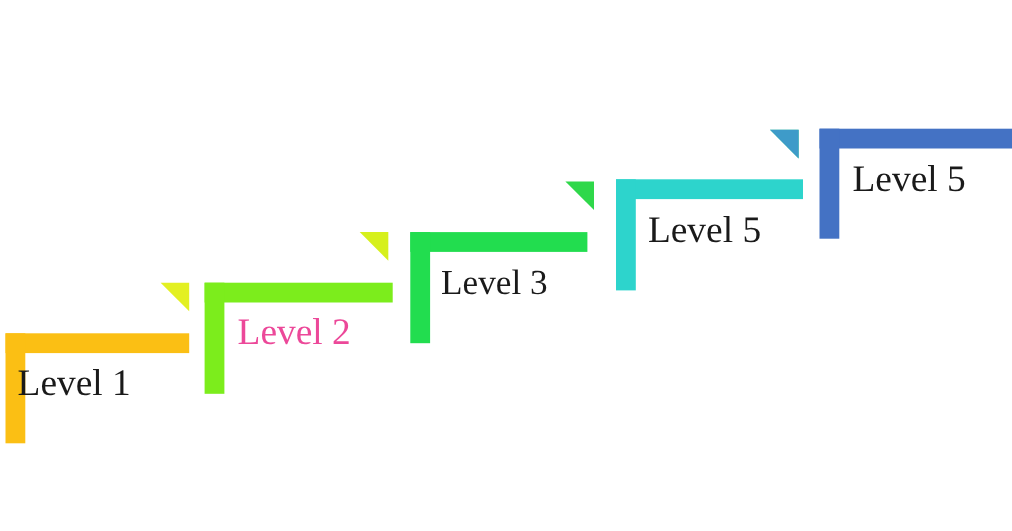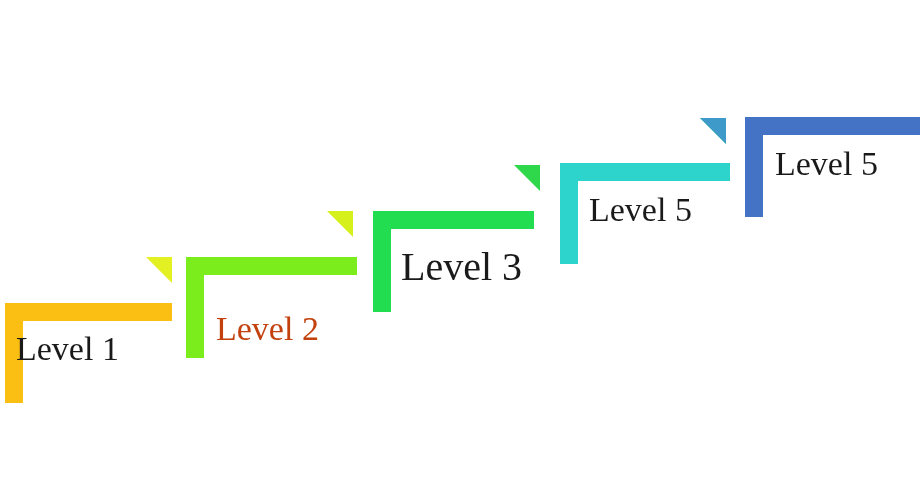--- a/index.html
+++ b/index.html
@@ -55,28 +55,28 @@
     <div class="tri" style="left: 146px; top: 257px; border-top: 26px solid rgb(227, 240, 34); border-left: 26px solid transparent;"></div>
     <div class="bar-h" style="left: 5px; top: 303px; width: 167px; height: 18px; background: rgb(251, 191, 20);"></div>
     <div class="bar-v" style="left: 5px; top: 303px; width: 18px; height: 100px; background: rgb(251, 191, 20);"></div>
     <div class="step-label" style="left: 16px; top: 332px; font-size: 34px; line-height: 34px; color: rgb(26, 26, 26);">Level 1</div>
   </div>
 
   <div class="step-group">
     <div class="tri" style="left: 327px; top: 211px; border-top: 26px solid rgb(214, 240, 28); border-left: 26px solid transparent;"></div>
     <div class="bar-h" style="left: 186px; top: 257px; width: 171px; height: 18px; background: rgb(124, 237, 28);"></div>
     <div class="bar-v" style="left: 186px; top: 257px; width: 18px; height: 101px; background: rgb(124, 237, 28);"></div>
-    <div class="step-label" style="left: 216px; top: 286px; font-size: 34px; line-height: 34px; color: #c2410c; margin-top: 26px;">Level 2</div>
+    <div class="step-label" style="left: 216px; top: 286px; font-size: 34px; line-height: 34px; color: #ec4899;">Level 2</div>
   </div>
 
   <div class="step-group">
     <div class="tri" style="left: 514px; top: 165px; border-top: 26px solid rgb(47, 216, 74); border-left: 26px solid transparent;"></div>
     <div class="bar-h" style="left: 373px; top: 211px; width: 161px; height: 18px; background: rgb(34, 221, 79);"></div>
     <div class="bar-v" style="left: 373px; top: 211px; width: 18px; height: 101px; background: rgb(34, 221, 79);"></div>
-    <div class="step-label" style="left: 401px; top: 250px; font-size: 40px; line-height: 34px; color: rgb(26, 26, 26);">Level 3</div>
+    <div class="step-label" style="left: 401px; top: 239px; font-size: 32px; line-height: 34px; color: rgb(26, 26, 26);">Level 3</div>
   </div>
 
   <div class="step-group">
     <div class="tri" style="left: 700px; top: 118px; border-top: 26px solid rgb(48, 204, 143); border-left: 26px solid transparent;"></div>
     <div class="bar-h" style="left: 560px; top: 163px; width: 170px; height: 18px; background: rgb(45, 212, 204);"></div>
     <div class="bar-v" style="left: 560px; top: 163px; width: 18px; height: 101px; background: rgb(45, 212, 204);"></div>
     <div class="step-label" style="left: 589px; top: 193px; font-size: 34px; line-height: 34px; color: rgb(26, 26, 26);">Level 5</div>
   </div>
 
   <div class="step-group">

